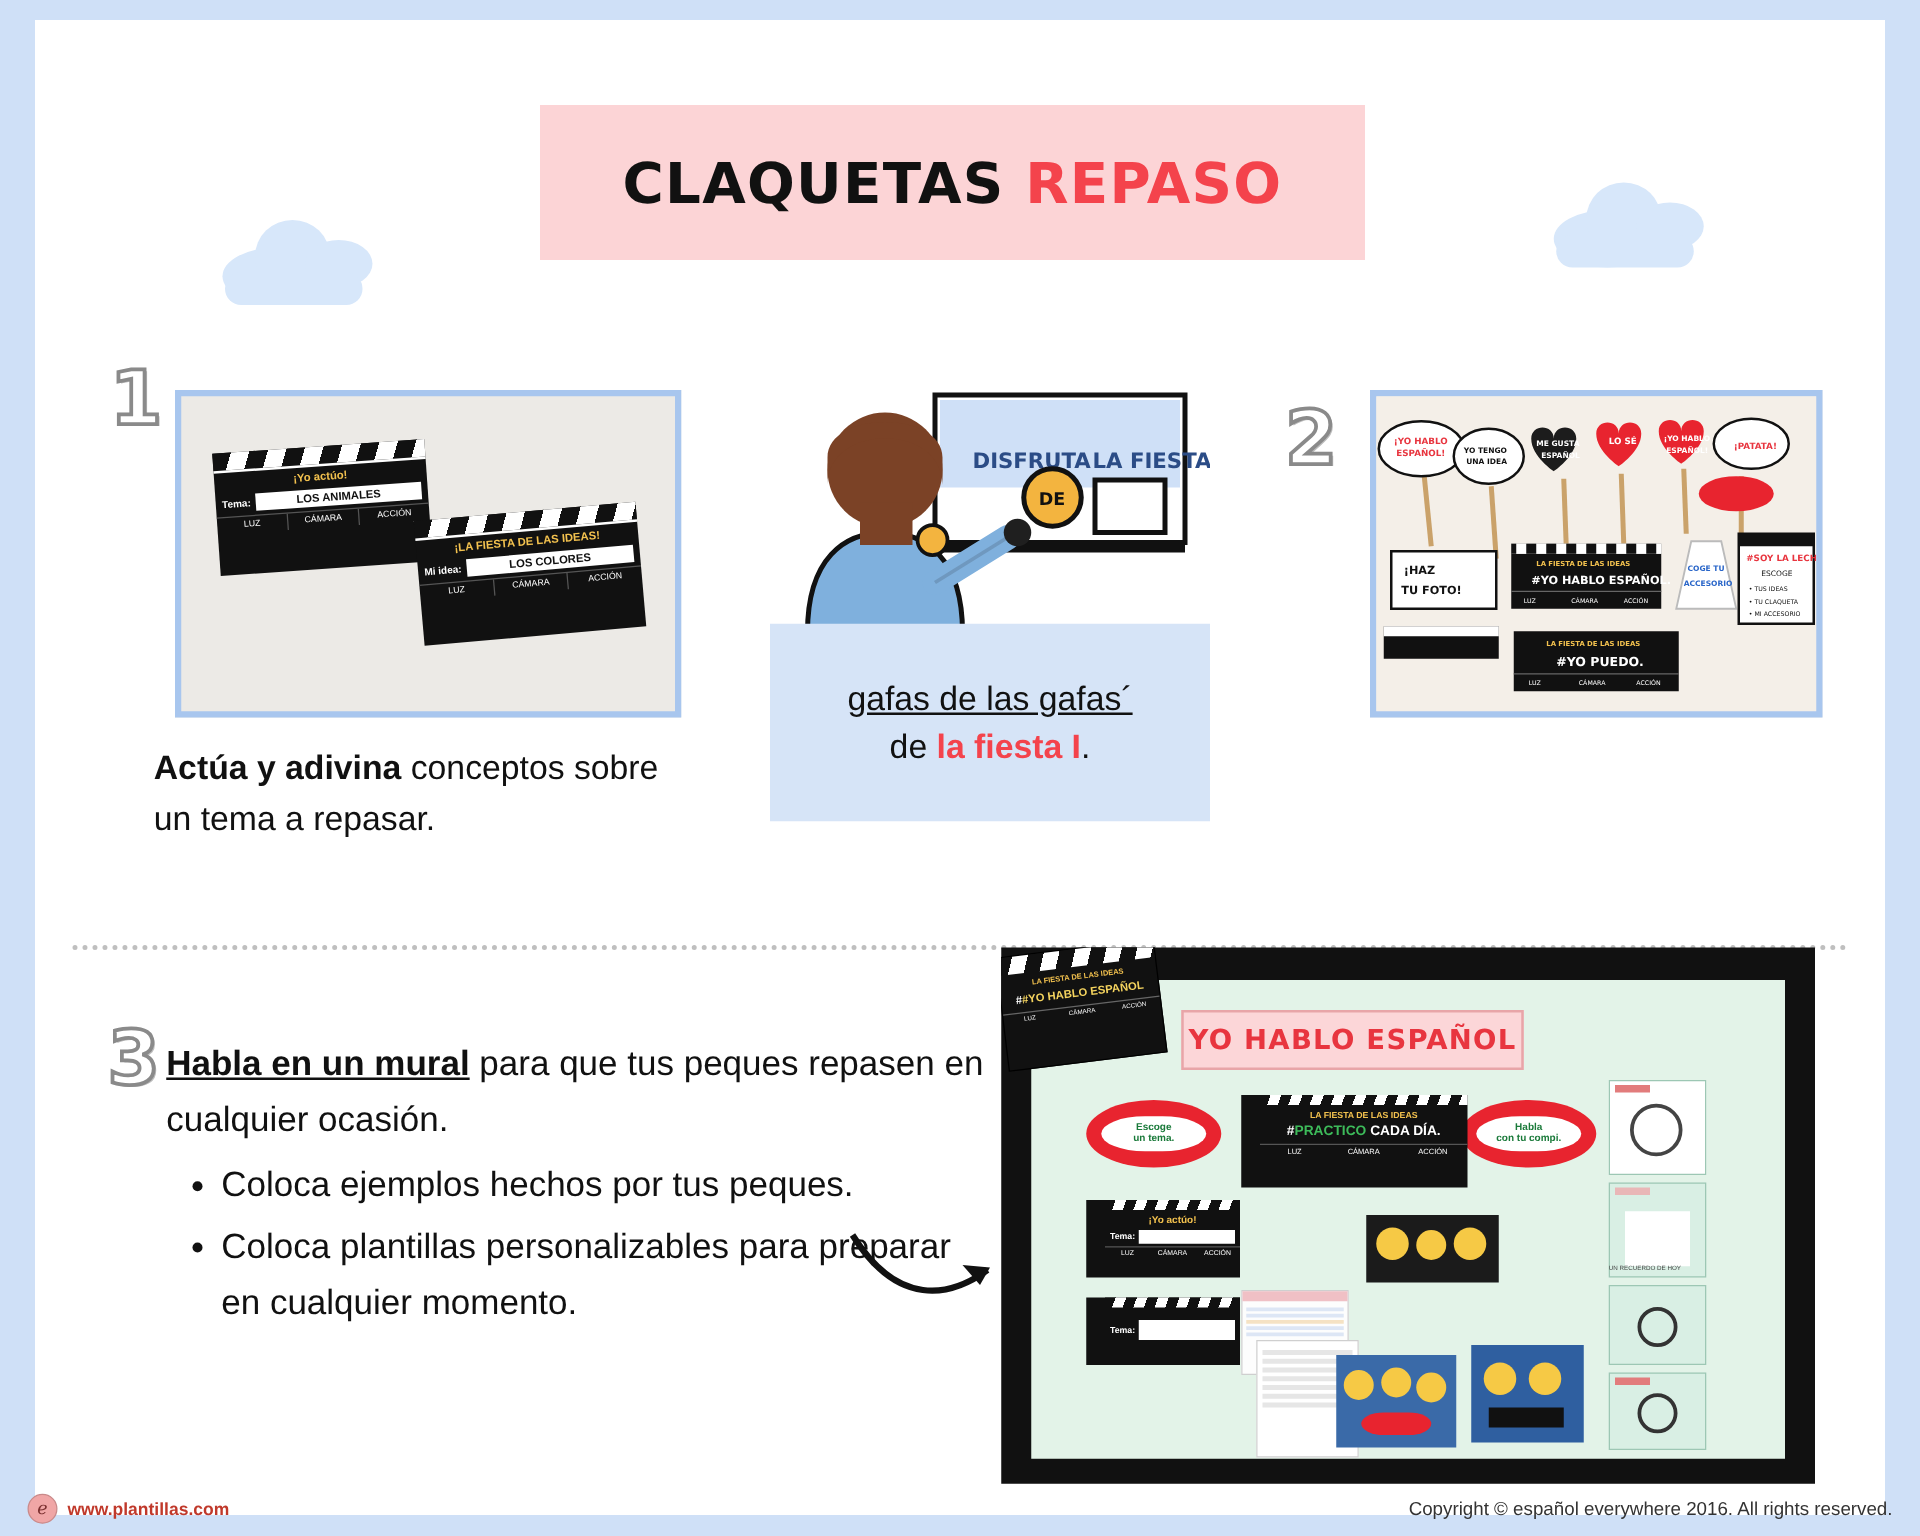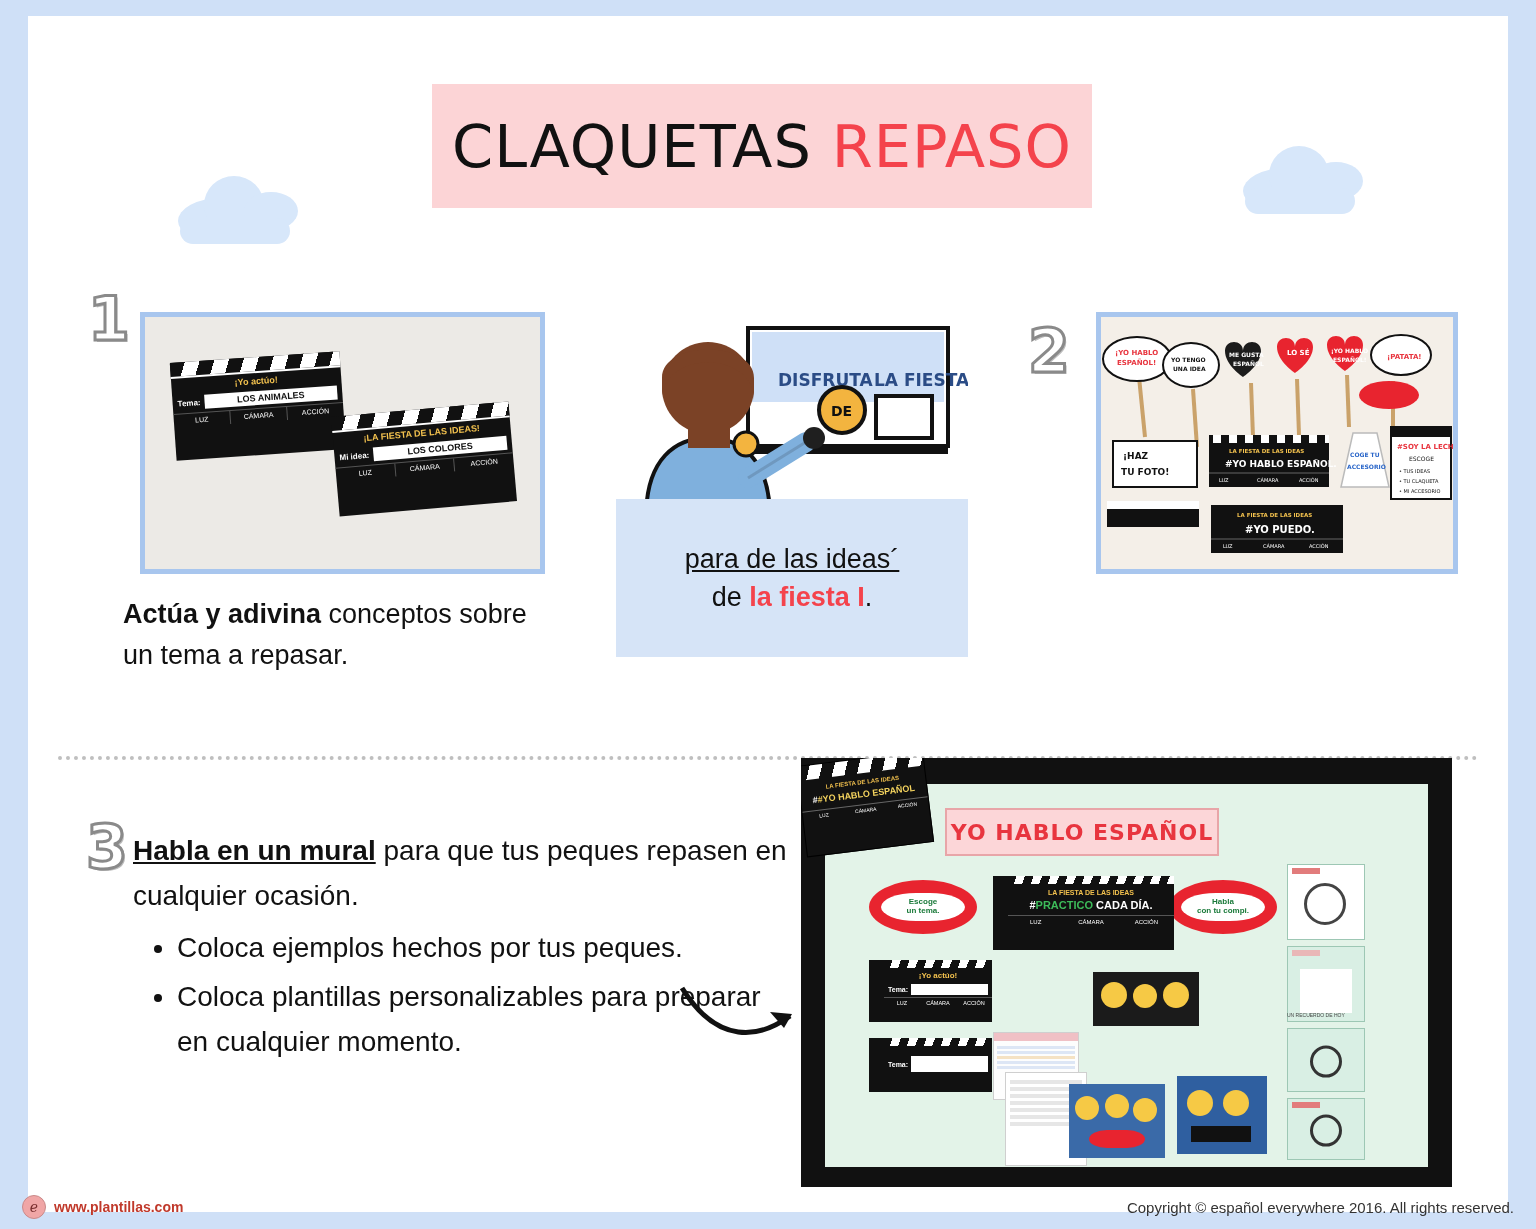--- a/index.html
+++ b/index.html
@@ -49,22 +49,22 @@
     top: 68px;
     width: 660px;
     height: 124px;
     background: #fcd4d6;
     display: flex;
     align-items: center;
     justify-content: center;
   }
   .title-text {
     font-family: "DejaVu Sans", sans-serif;
-    font-weight: normal;
-    font-size: 59px;
+    font-weight: bold;
+    font-size: 45px;
     letter-spacing: 1px;
     color: #111111;
     white-space: nowrap;
   }
   .title-text .accent { color: #f4434c; }
 
   
   .step-num {
     position: absolute;
     font-family: "DejaVu Sans", sans-serif;
@@ -185,21 +185,21 @@
   .clap .field .lbl { font-size:8px; font-weight:bold;}
   .clap .field .val { background:#fff; color:#111; font-size:9px; font-weight:bold; padding:2px 6px; flex:1; text-align:center;}
   .clap .foot { display:flex; border-top:1px solid #555;}
   .clap .foot div { flex:1; text-align:center; font-size:7px; padding:3px 0; border-right:1px solid #555;}
   .clap .foot div:last-child{border-right:none;}
 
   
   .p2 { left: 1068px; top: 296px; width: 362px; height: 262px; background: #f3efe9; }
 
   
-  .illo { position:absolute; left: 600px; top: 302px; width: 340px; height: 200px; }
+  .illo { position:absolute; left: 600px; top: 290px; width: 340px; height: 200px; }
 
   
   .mural {
     position: absolute;
     left: 773px;
     top: 742px;
     width: 651px;
     height: 429px;
     background: #111;
     overflow: hidden;
@@ -318,21 +318,21 @@
         <path d="M34 82 C34 32 126 32 126 82 L126 60 C126 22 34 22 34 60 Z" fill="#7b4226"></path>
         <rect x="60" y="96" width="42" height="34" fill="#7b4226"></rect>
         <circle cx="118" cy="126" r="12" fill="#f3b43f" stroke="#111" stroke-width="3"></circle>
         <path d="M120 160 L178 124" stroke="#7fb0dd" stroke-width="20" stroke-linecap="round"></path>
         <path d="M120 160 L178 124" stroke="#111" stroke-width="3" fill="none" opacity="0.15"></path>
         <circle cx="186" cy="120" r="11" fill="#1f1f1f"></circle>
       </svg>
     </div>
 
     <div class="note-box">
-      <div class="ul">para de las ideas´</div>
+      <div class="ul">gafas de las gafas´</div>
       <div>
         <span>de </span><span class="red">la fiesta I</span><span>.</span>
       </div>
     </div>
 
     <div class="step-num" style="left:1000px; top:300px;">2</div>
 
     <div class="photo p2">
       
       <svg width="352" height="252" viewBox="0 0 352 252">

